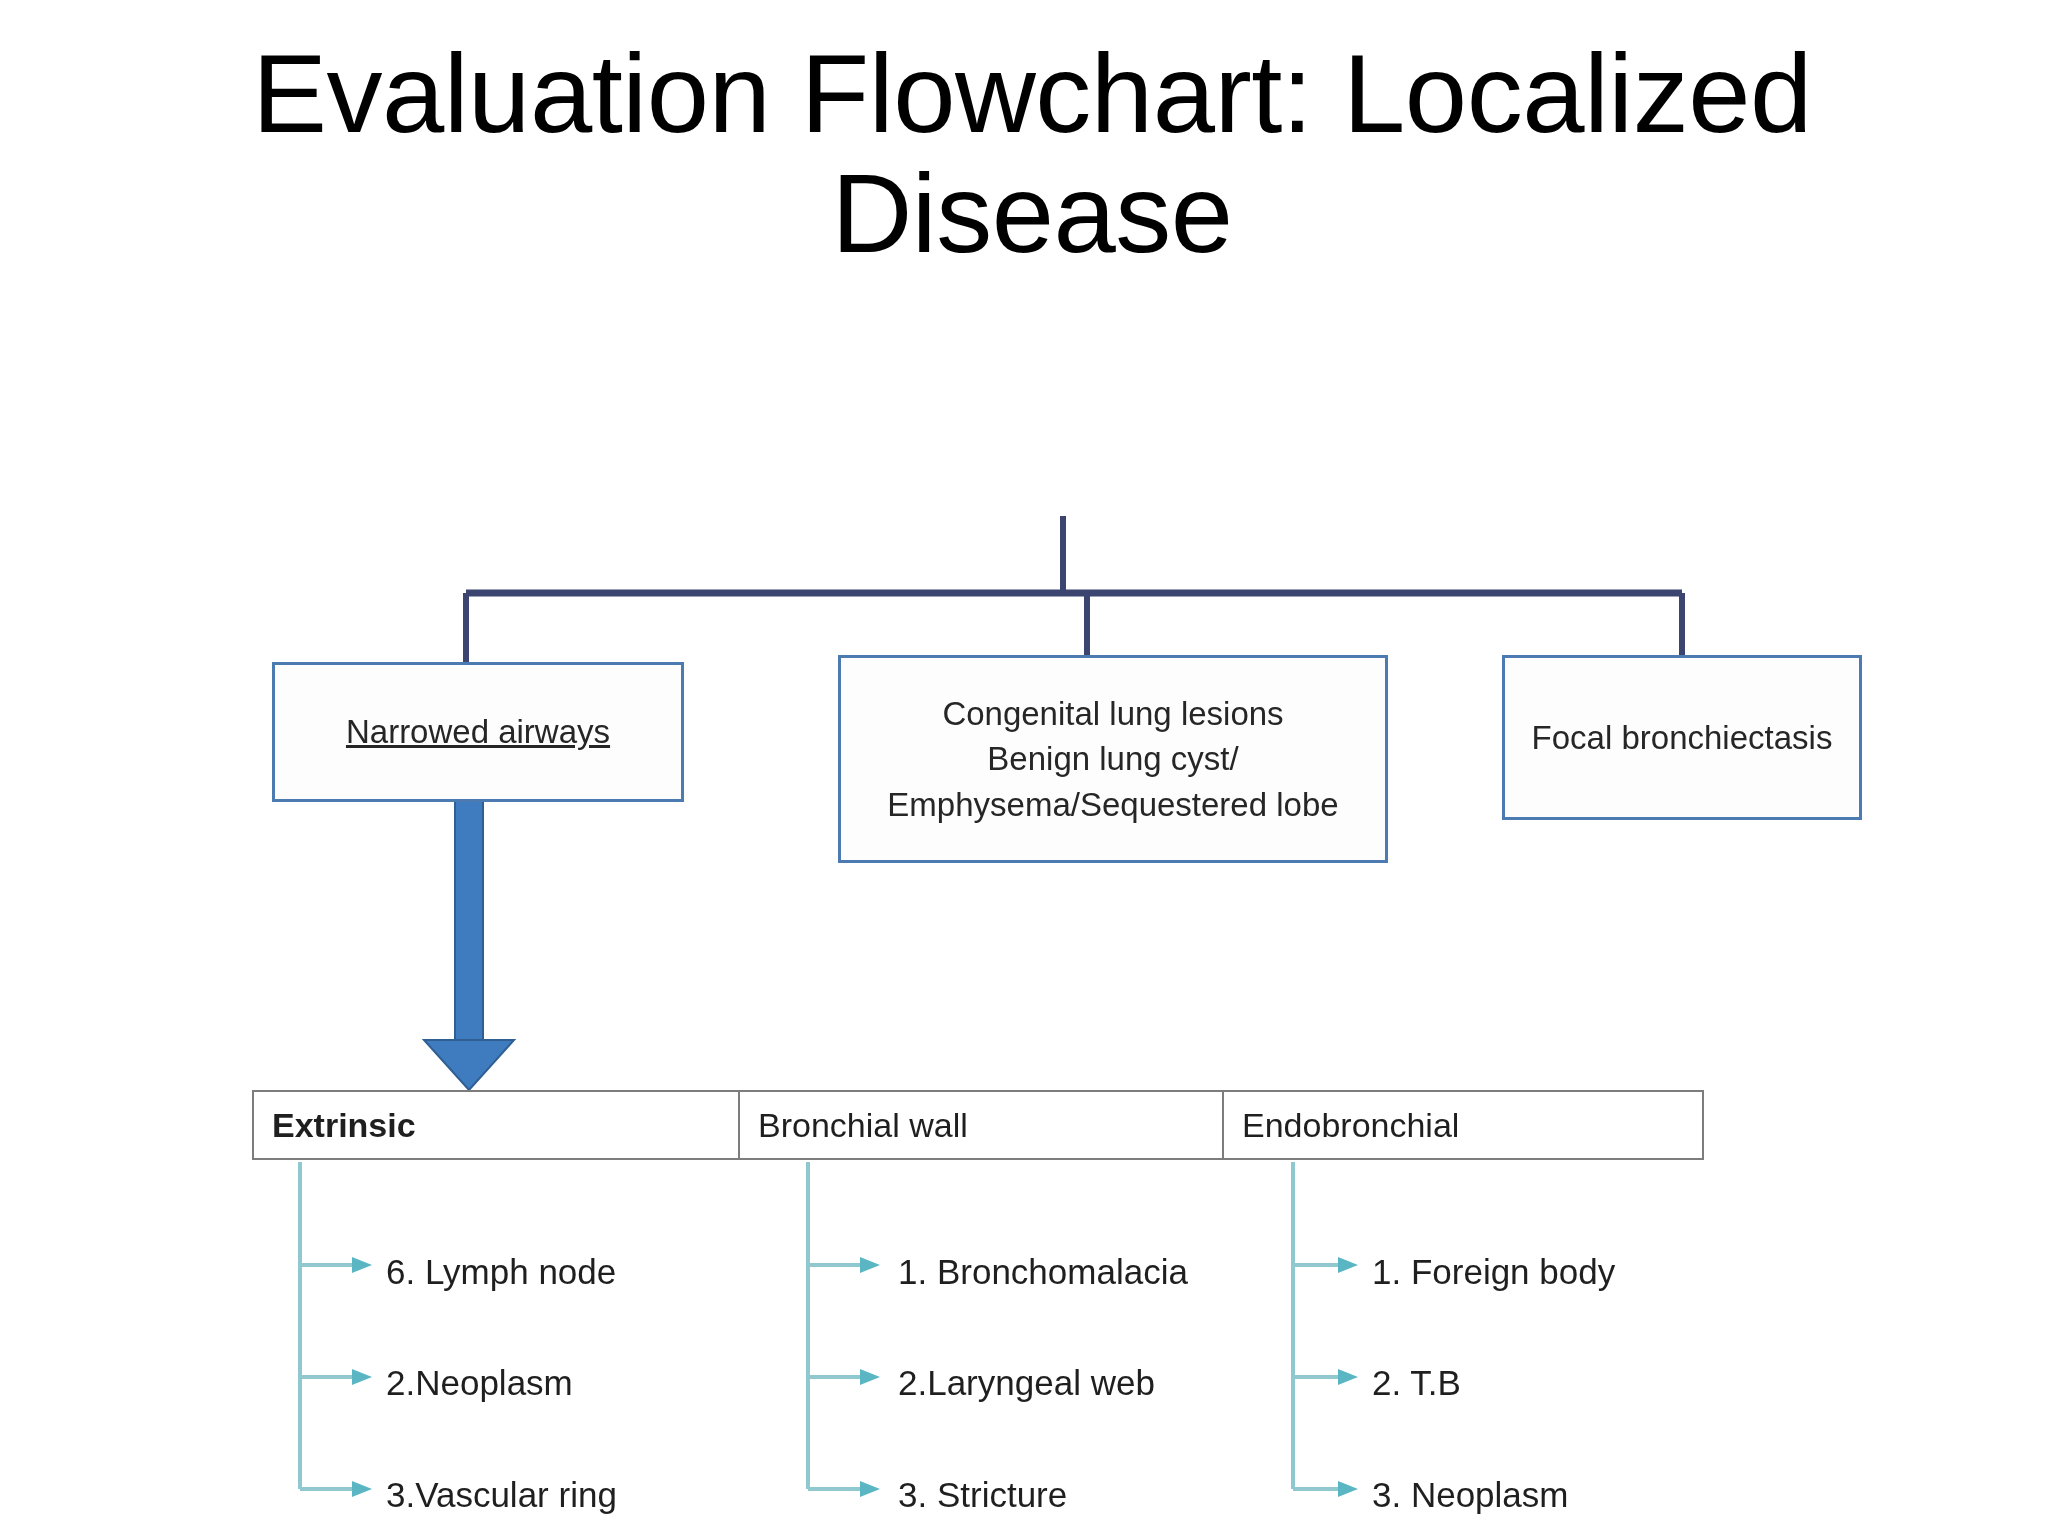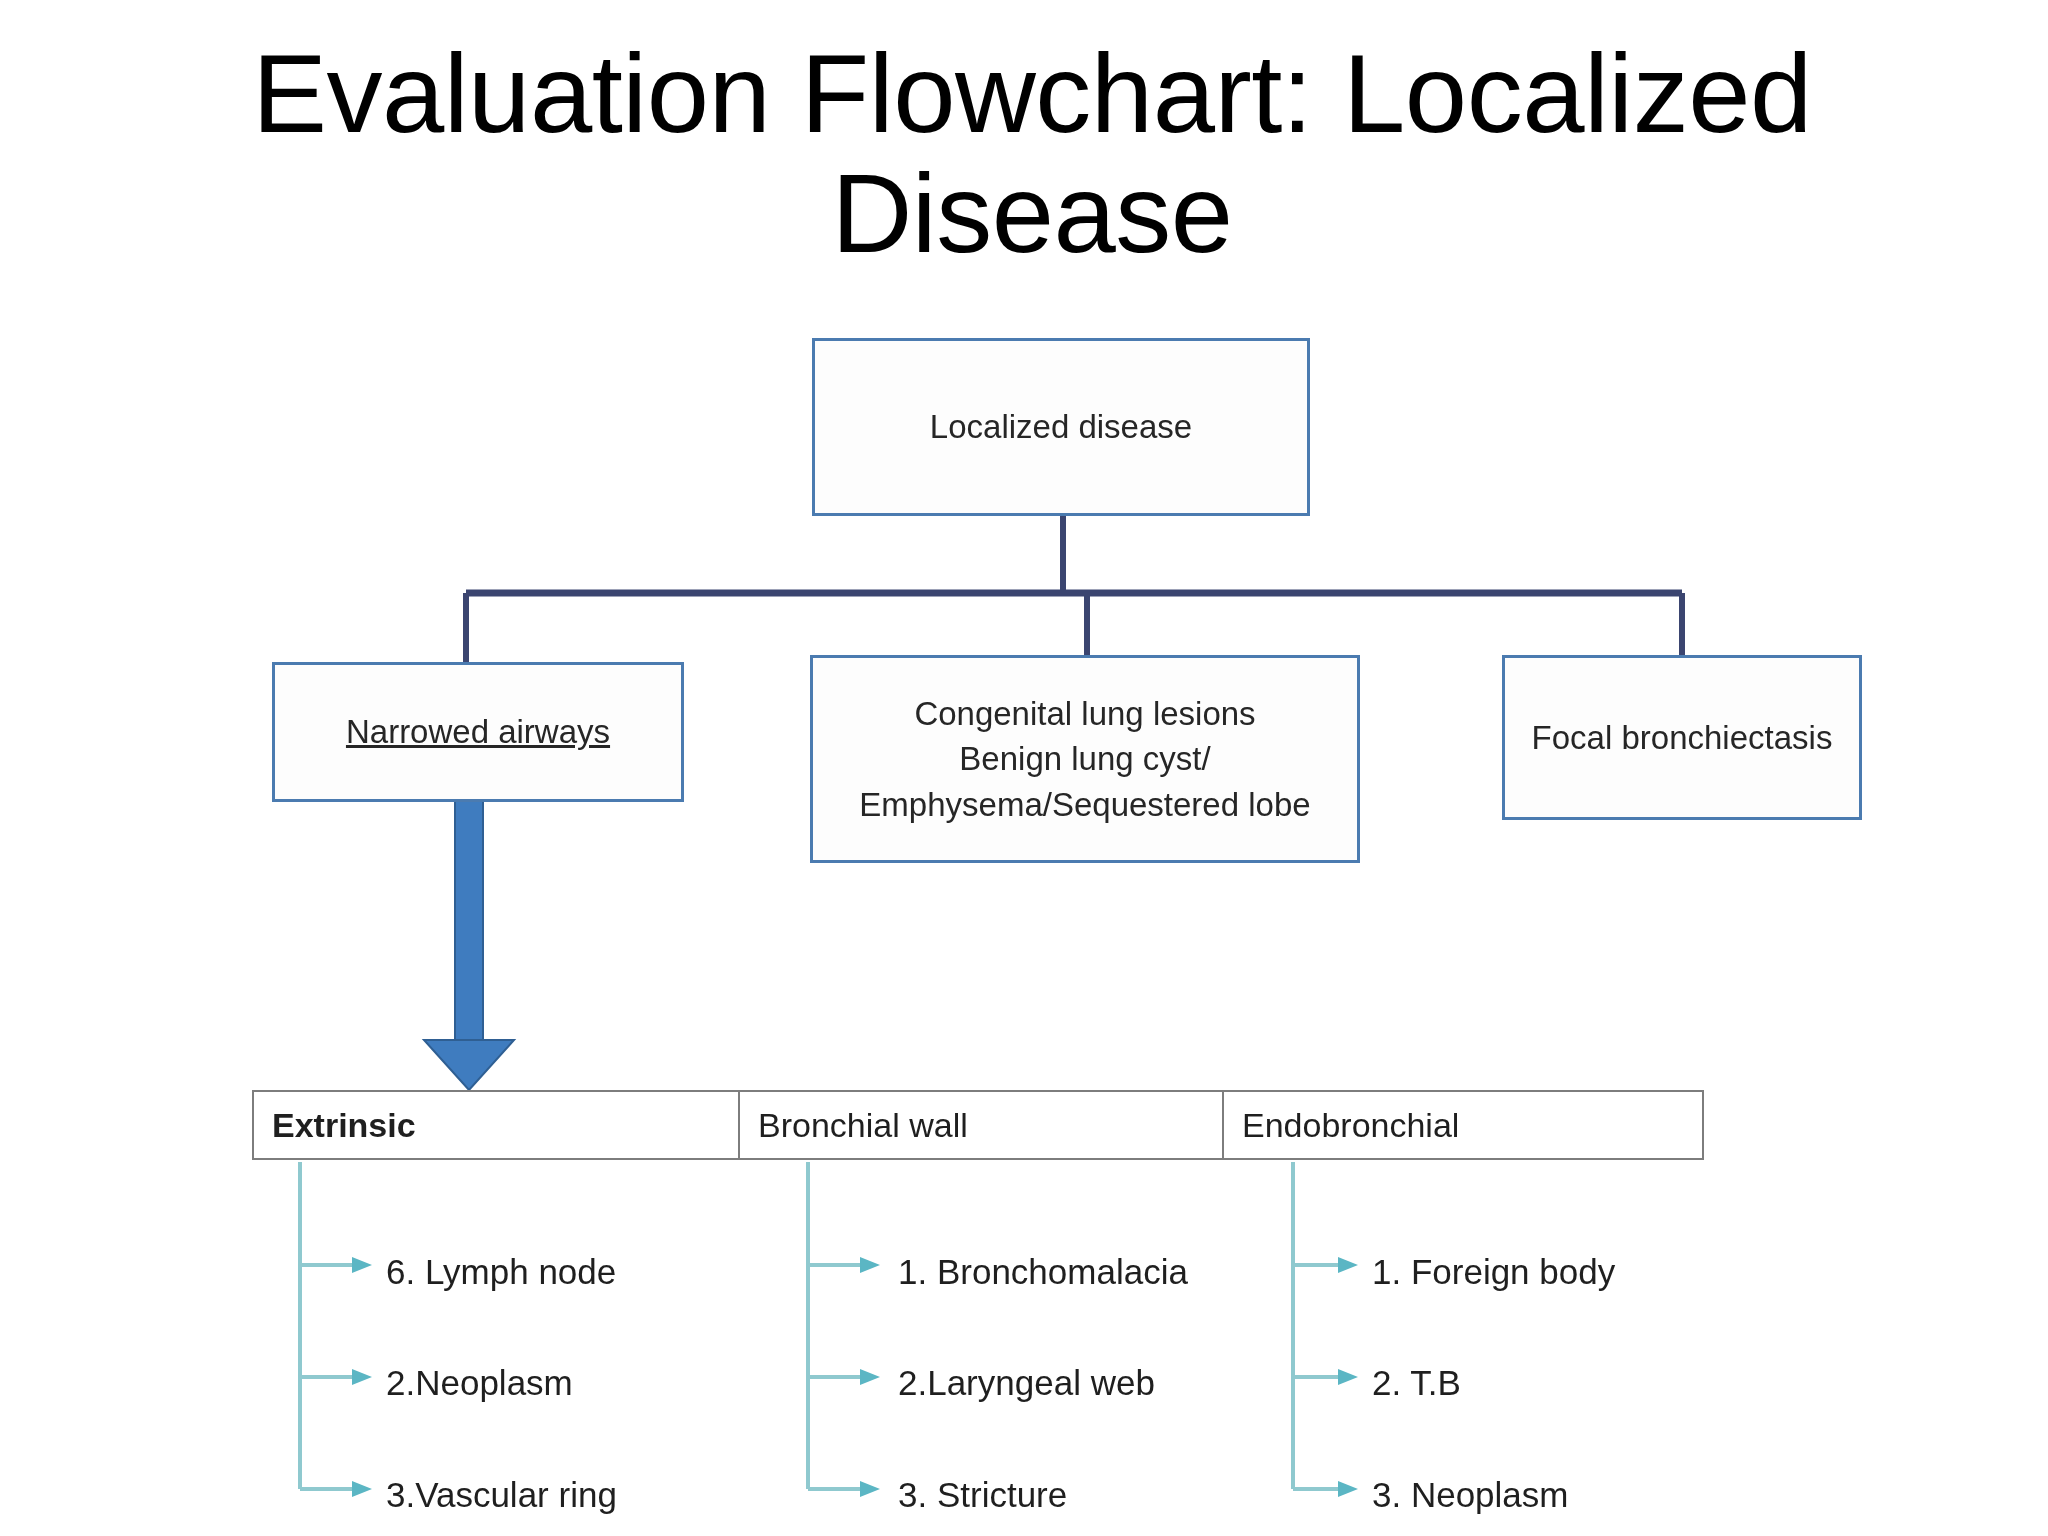--- a/index.html
+++ b/index.html
@@ -77,21 +77,21 @@
     width: 498px; height: 178px;
     font-size: 33px;
   }
   #box-narrowed {
     left: 272px; top: 662px;
     width: 412px; height: 140px;
     font-size: 33px;
     text-decoration: underline;
   }
   #box-congenital {
-    left: 810px; top: 655px;
+    left: 838px; top: 655px;
     width: 550px; height: 208px;
     font-size: 33px;
     line-height: 1.38;
     padding: 6px 2px;
   }
   #box-focal {
     left: 1502px; top: 655px;
     width: 360px; height: 165px;
     font-size: 33px;
     text-align: center;
@@ -206,23 +206,20 @@
       <line x1="1293" y1="1377" x2="1338" y2="1377"></line>
       <line x1="1293" y1="1489" x2="1338" y2="1489"></line>
     </g>
     <g fill="#5bb6c4">
       <polygon points="1338,1257 1358,1265 1338,1273"></polygon>
       <polygon points="1338,1369 1358,1377 1338,1385"></polygon>
       <polygon points="1338,1481 1358,1489 1338,1497"></polygon>
     </g>
   </svg>
 
-  <div class="flow-box" id="box-localized">
-    <span class="line">Localized disease</span>
-  </div>
 
   <div class="flow-box" id="box-narrowed">
     <span class="line">Narrowed airways</span>
   </div>
 
   <div class="flow-box" id="box-congenital">
     <span class="line">Congenital lung lesions</span>
     <span class="line">Benign lung cyst/</span>
     <span class="line">Emphysema/Sequestered lobe</span>
   </div>

